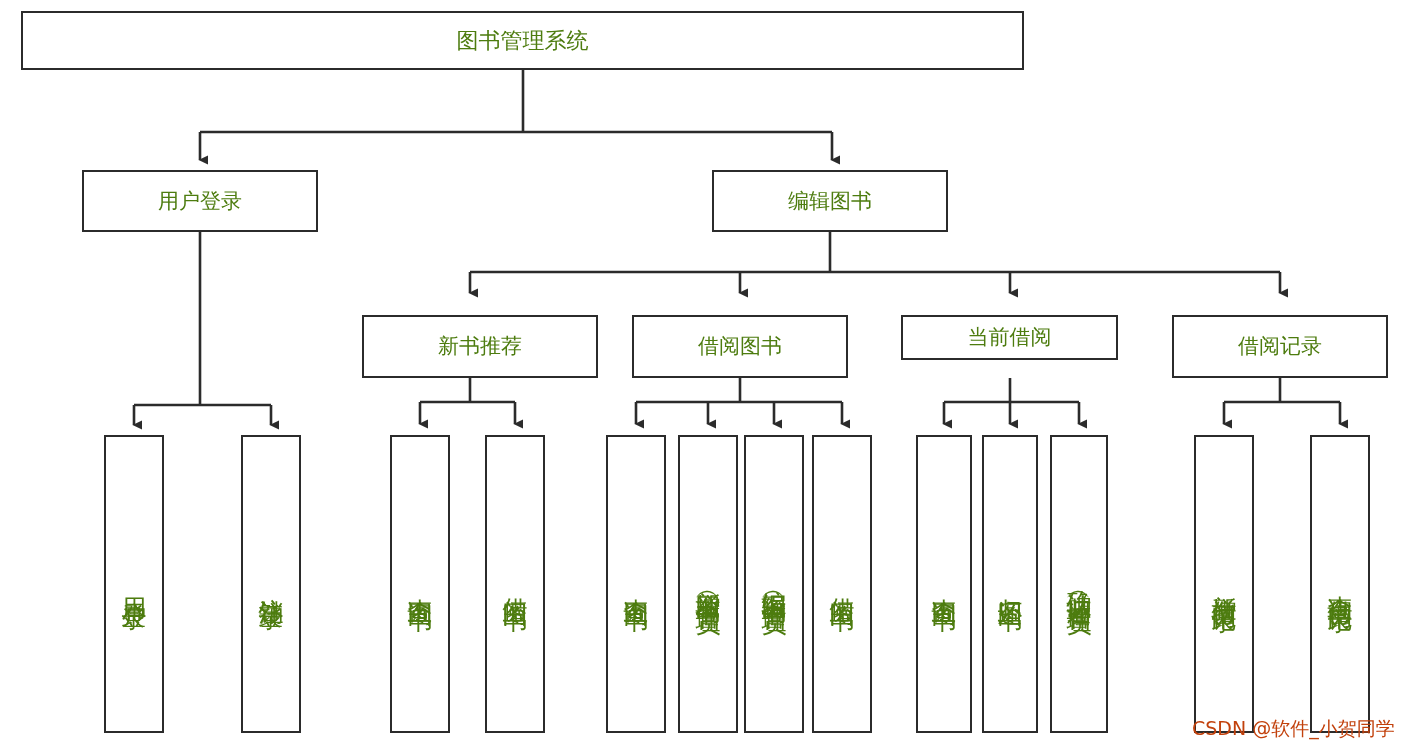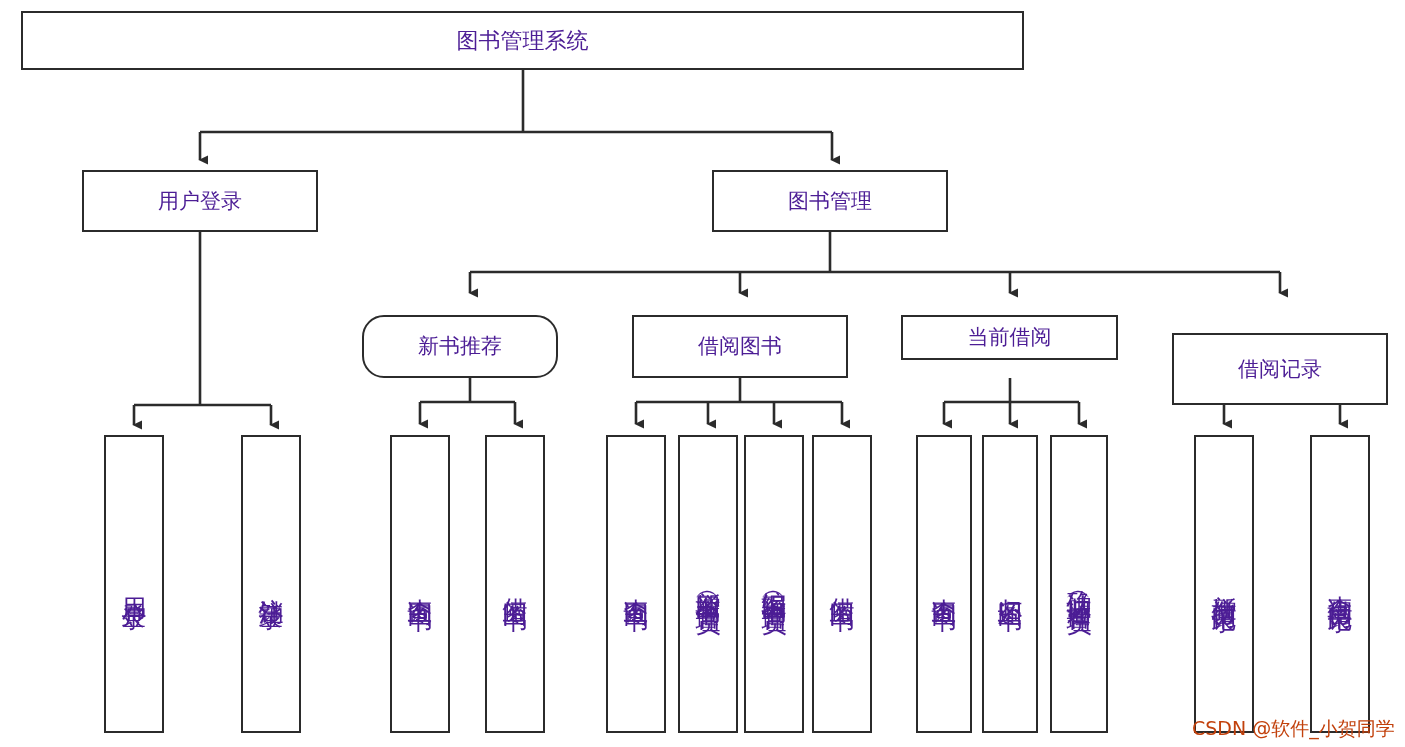--- a/index.html
+++ b/index.html
@@ -26,21 +26,21 @@
     height: 747px;
   }
   .node {
     position: absolute;
     box-sizing: border-box;
     background: #ffffff;
     border: 2px solid #2b2b2b;
     display: flex;
     align-items: center;
     justify-content: center;
-    color: #4c1d95;
+    color: #4d7c0f;
   }
   .node .label {
     display: block;
     text-align: center;
     line-height: 1.18;
     white-space: nowrap;
   }
   
   .node.horizontal .label {
     writing-mode: horizontal-tb;
@@ -120,33 +120,33 @@
   </svg>
 
   <div class="node horizontal" id="node-root" style="left:21px; top:11px; width:1003px; height:59px;">
     <span class="label">图书管理系统</span>
   </div>
 
   <div class="node horizontal" style="left:82px; top:170px; width:236px; height:62px;">
     <span class="label">用户登录</span>
   </div>
   <div class="node horizontal" style="left:712px; top:170px; width:236px; height:62px;">
-    <span class="label">图书管理</span>
+    <span class="label">编辑图书</span>
   </div>
 
-  <div class="node horizontal" style="left:362px; top:315px; width:196px; height:63px;border-radius:22px;">
+  <div class="node horizontal" style="left:362px; top:315px; width:236px; height:63px;">
     <span class="label">新书推荐</span>
   </div>
   <div class="node horizontal" style="left:632px; top:315px; width:216px; height:63px;">
     <span class="label">借阅图书</span>
   </div>
   <div class="node horizontal" style="left:901px; top:315px; width:217px; height:45px;">
     <span class="label">当前借阅</span>
   </div>
-  <div class="node horizontal" style="left:1172px; top:333px; width:216px; height:72px;">
+  <div class="node horizontal" style="left:1172px; top:315px; width:216px; height:63px;">
     <span class="label">借阅记录</span>
   </div>
 
   <div class="node vertical" style="left:104px; top:435px; width:60px; height:298px;">
     <span class="label">用户登录</span>
   </div>
   <div class="node vertical" style="left:241px; top:435px; width:60px; height:298px;">
     <span class="label">注销登录</span>
   </div>
 

